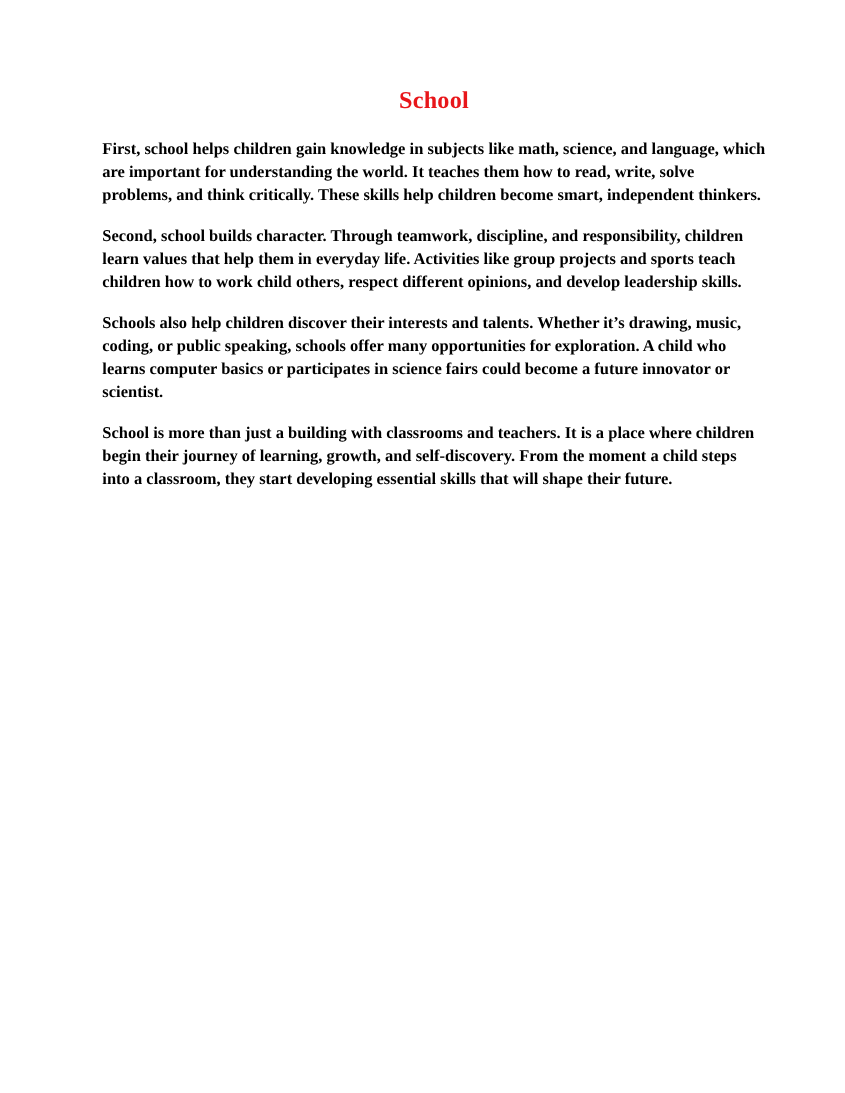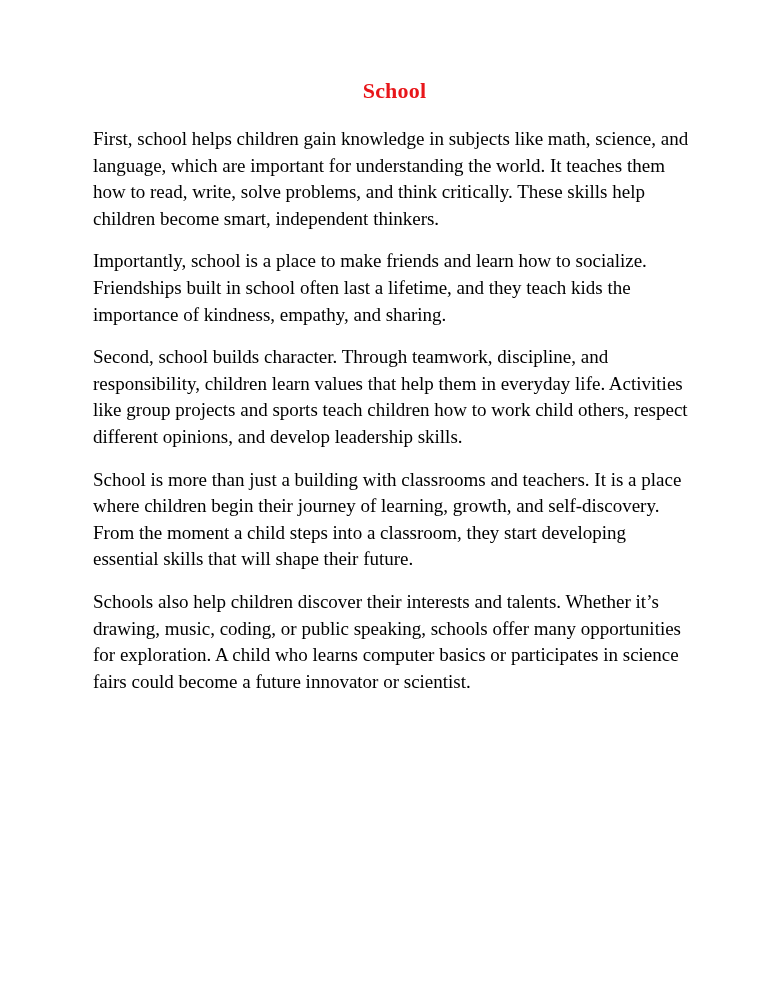--- a/index.html
+++ b/index.html
@@ -29,35 +29,35 @@
     font-weight: bold;
     color: #e8161a;
     font-family: "Liberation Serif", "DejaVu Serif", serif;
     letter-spacing: 0.2px;
   }
   .paragraphs {
     display: block;
   }
   .para {
     margin: 0 0 16px 0;
-    font-size: 19px;
+    font-size: 15px;
     line-height: 1.40;
     text-align: left;
     color: #000000;
     font-family: "Liberation Serif", "DejaVu Serif", serif;
+    font-weight: bold;
   }
   .para:last-child {
     margin-bottom: 0;
   }
 </style>
 </head>
 <body>
 
 <div class="page">
   <h1 class="doc-title">School</h1>
   <div class="paragraphs">
     <p class="para">First, school helps children gain knowledge in subjects like math, science, and language, which are important for understanding the world. It teaches them how to read, write, solve problems, and think critically. These skills help children become smart, independent thinkers.</p>
-    <p class="para">Importantly, school is a place to make friends and learn how to socialize. Friendships built in school often last a lifetime, and they teach kids the importance of kindness, empathy, and sharing.</p>
     <p class="para">Second, school builds character. Through teamwork, discipline, and responsibility, children learn values that help them in everyday life. Activities like group projects and sports teach children how to work child others, respect different opinions, and develop leadership skills.</p>
+    <p class="para">Schools also help children discover their interests and talents. Whether it’s drawing, music, coding, or public speaking, schools offer many opportunities for exploration. A child who learns computer basics or participates in science fairs could become a future innovator or scientist.</p>
     <p class="para">School is more than just a building with classrooms and teachers. It is a place where children begin their journey of learning, growth, and self-discovery. From the moment a child steps into a classroom, they start developing essential skills that will shape their future.</p>
-    <p class="para">Schools also help children discover their interests and talents. Whether it’s drawing, music, coding, or public speaking, schools offer many opportunities for exploration. A child who learns computer basics or participates in science fairs could become a future innovator or scientist.</p>
   </div>
 </div>
 
 </body></html>

